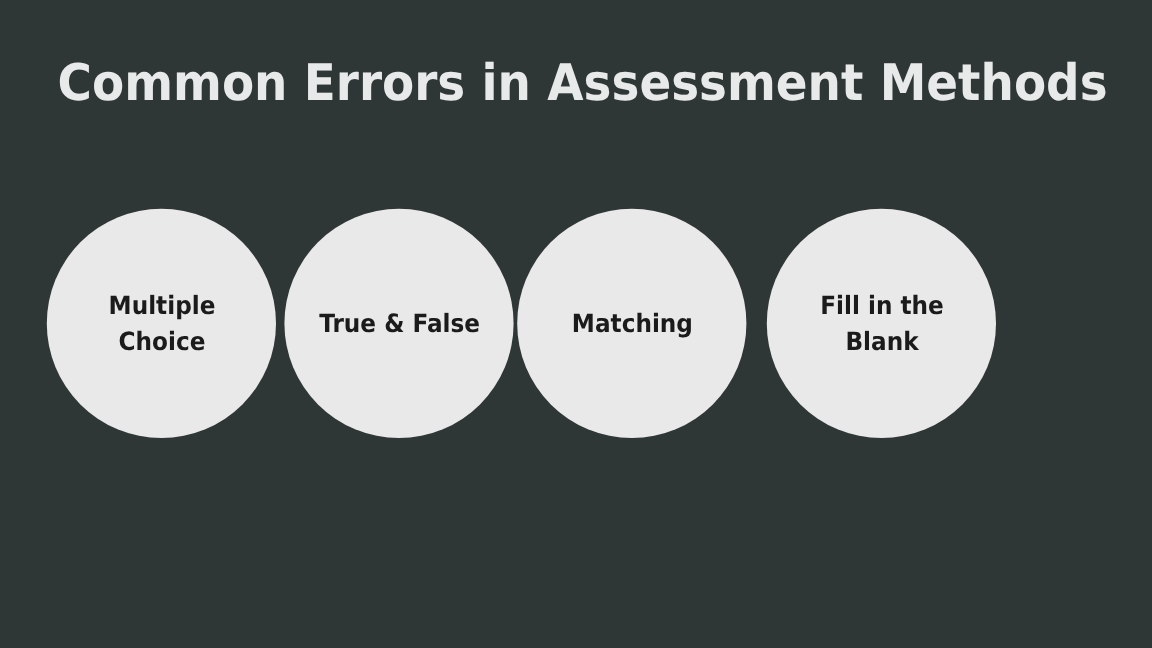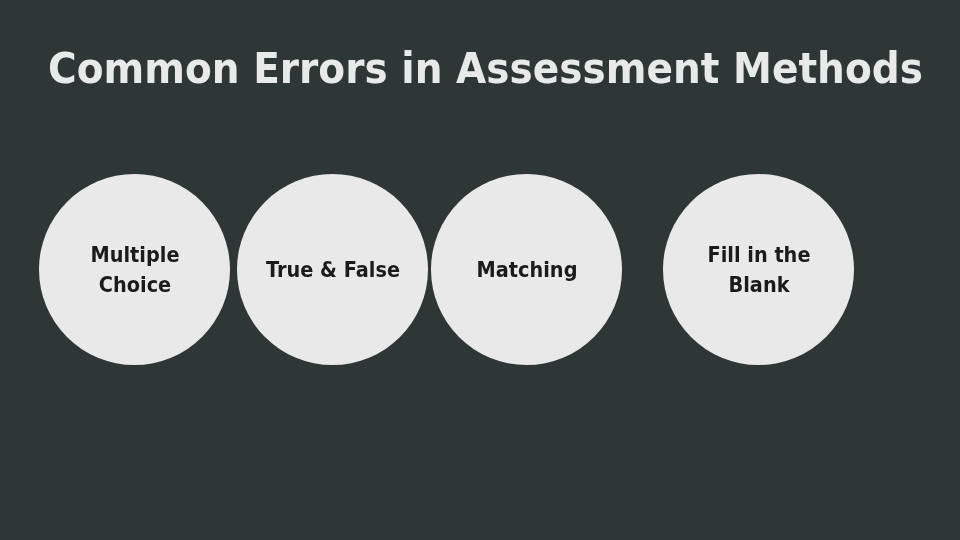--- a/index.html
+++ b/index.html
@@ -36,15 +36,15 @@
 
 <div class="circle" style="left:39px">
   <span>Multiple Choice</span>
 </div>
 <div class="circle" style="left:237px">
   <span>True &amp; False</span>
 </div>
 <div class="circle" style="left:431px">
   <span>Matching</span>
 </div>
-<div class="circle" style="left:663px">
+<div class="circle" style="left:639px">
   <span>Fill in the Blank</span>
 </div>
 
 </body></html>

